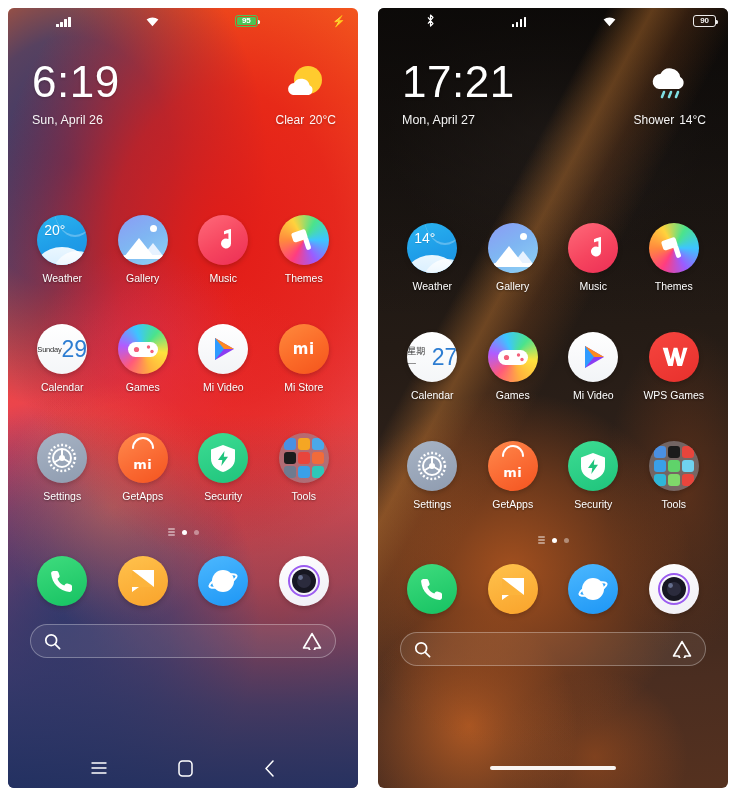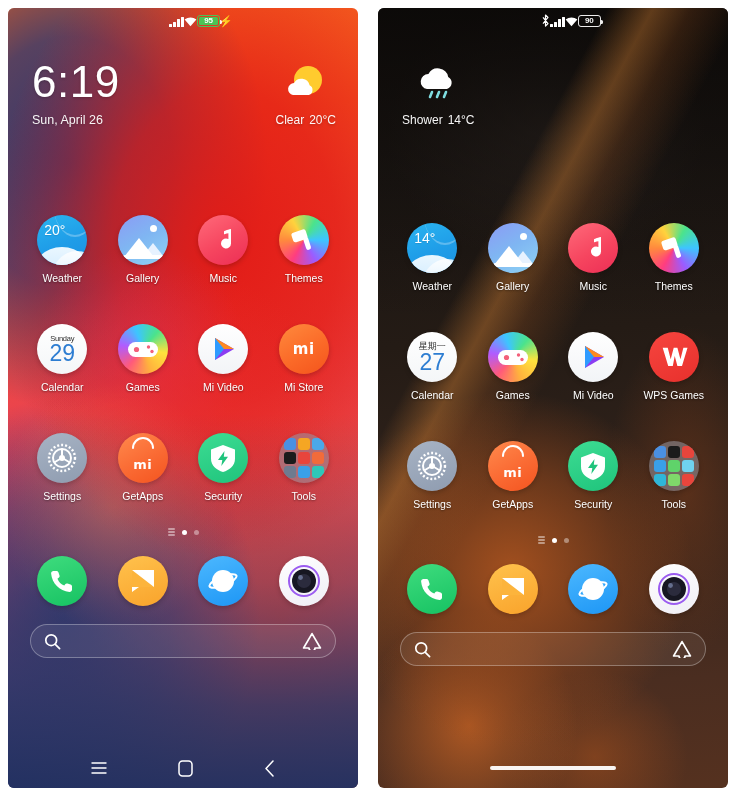--- a/index.html
+++ b/index.html
@@ -79,21 +79,21 @@
   .screen {
     position: relative; z-index: 2;
     width: 100%; height: 100%;
     display: flex; flex-direction: column;
     color: #fff;
   }
 
   
   .statusbar {
     height: 26px;
-    display: flex; align-items: center; justify-content: center;
+    display: flex; align-items: center; justify-content: space-between;
     gap: 0;
     padding: 0 12px 0 0;
     font-size: 10px;
     margin-left: 48px;
   }
   .sb-icon { display: flex; align-items: flex-end; height: 12px; }
   .bt-icon svg { display: block; }
   .bars { display: flex; align-items: flex-end; gap: 1.5px; height: 11px; }
   .bars i { display: block; width: 2.5px; background: #fff; border-radius: 0.5px; }
   .bars i:nth-child(1) { height: 3px; }
@@ -212,21 +212,21 @@
   }
   .ic-gallery .base { position: absolute; left: 5px; right: 5px; bottom: 6px; height: 4px; background: #fff; border-radius: 2px; }
 
   .ic-music { background: linear-gradient(150deg,#ff6a7a 0%,#f6455f 55%,#ec2e55 100%); }
   .ic-themes { background: conic-gradient(from 210deg at 50% 50%, #ff3d7f, #ff8a3d, #ffd23d, #4be38c, #3dc5ff, #9b5cff, #ff3d7f); }
 
   .ic-calendar { background: linear-gradient(180deg,#ffffff 0%,#f4f6f8 100%); }
   .ic-calendar .cday { font-size: 7.5px; color: #2f2f2f; letter-spacing: -0.2px; margin-bottom: -1px; }
   .ic-calendar .cdaycn { font-size: 9px; color: #2f2f2f; letter-spacing: 0px; margin-bottom: -2px; }
   .ic-calendar .cnum { font-size: 23px; font-weight: 400; color: #2d7dd2; line-height: 1; }
-  .ic-calendar .inner { display: flex; flex-direction: column; align-items: center; justify-content: center; }
+  .ic-calendar .inner { display: flex; flex-direction: row; align-items: center; justify-content: center; }
 
   .ic-games { background: conic-gradient(from 160deg at 50% 50%, #ffb23d, #ff5a7a, #b05cff, #3dc5ff, #4be38c, #ffe23d, #ffb23d); }
   .ic-mivideo { background: linear-gradient(180deg,#ffffff 0%,#f2f4f7 100%); }
   .ic-mistore { background: linear-gradient(150deg,#ff8a3d 0%,#fb6a28 55%,#f4541c 100%); }
   .ic-wps { background: linear-gradient(150deg,#f6453f 0%,#e8302c 100%); }
 
   .ic-settings { background: linear-gradient(160deg,#a7b3c4 0%,#8f9cb0 100%); }
   .ic-getapps { background: linear-gradient(150deg,#ff8a4d 0%,#fa6a33 55%,#f4541f 100%); }
   .ic-security { background: linear-gradient(160deg,#3ddc93 0%,#1fc47c 100%); }
 
@@ -573,20 +573,24 @@
           <svg width="13" height="11" viewBox="0 0 13 11">
               <path d="M6.5 10.2 0.6 3.6a9.2 9.2 0 0 1 11.8 0z" fill="#fff"></path>
             </svg>
         </span>
         <span class="battery plain">
           <span class="pct">90</span>
         </span>
       </div>
 
       <div class="clockrow">
+        <div>
+          <div class="clock-time">17:21</div>
+          <div class="clock-date">Mon, April 27</div>
+        </div>
         <div class="weather-widget">
           <div class="weather-glyph">
             <svg width="46" height="42" viewBox="0 0 46 42">
               <path d="M12 26a7.5 7.5 0 0 1 1.4-14.9 10.6 10.6 0 0 1 19.8 2.8A6.6 6.6 0 0 1 32 26z" fill="#fff"></path>
               <path d="M17 29l-2 5M24 29l-2 5M31 29l-2 5" stroke="#7fdde0" stroke-width="2.6" stroke-linecap="round"></path>
             </svg>
           </div>
           <div class="weather-line">
             <span>Shower</span><span class="temp">14°C</span>
           </div>

